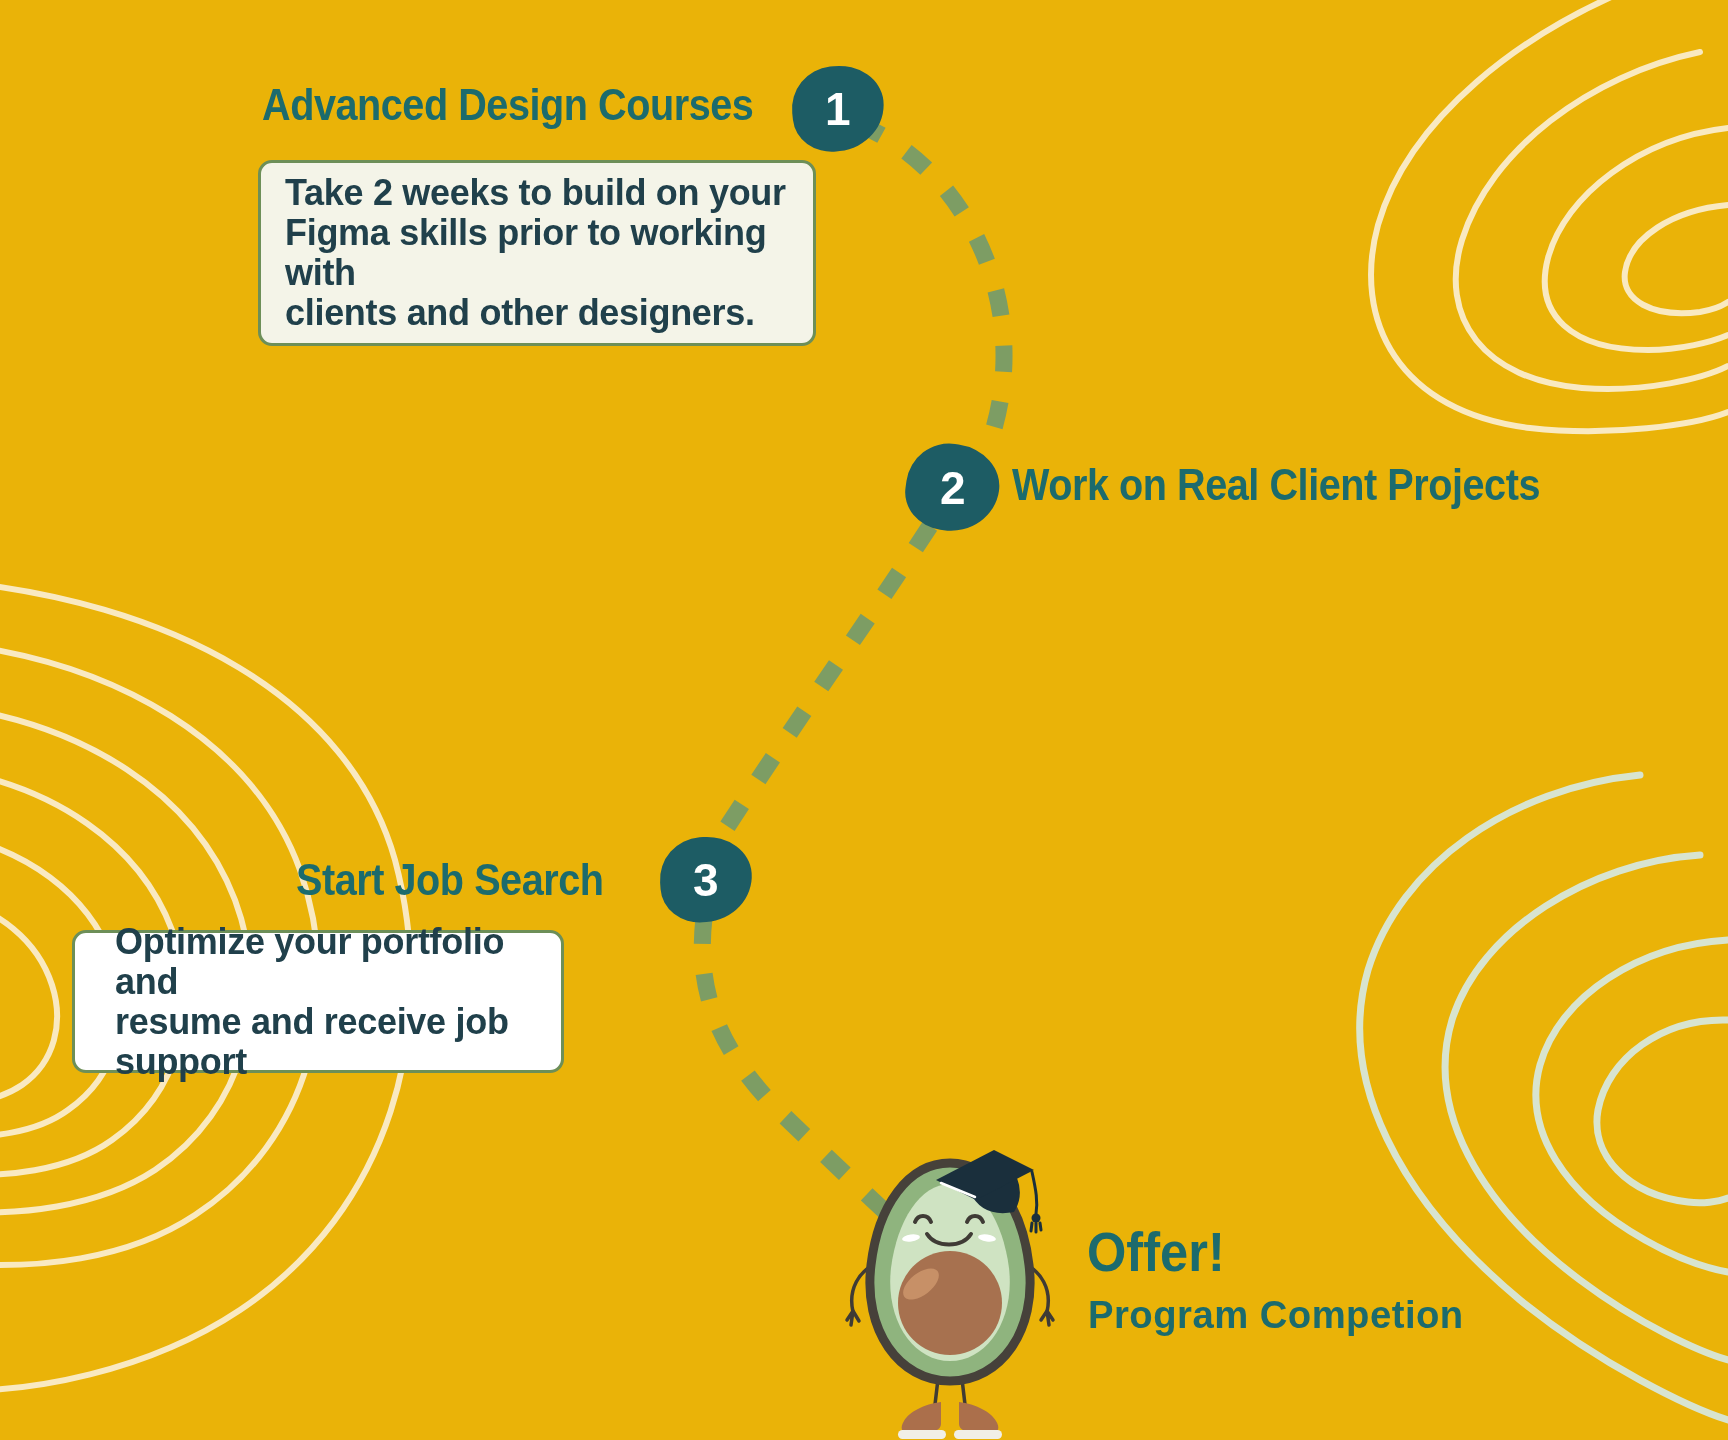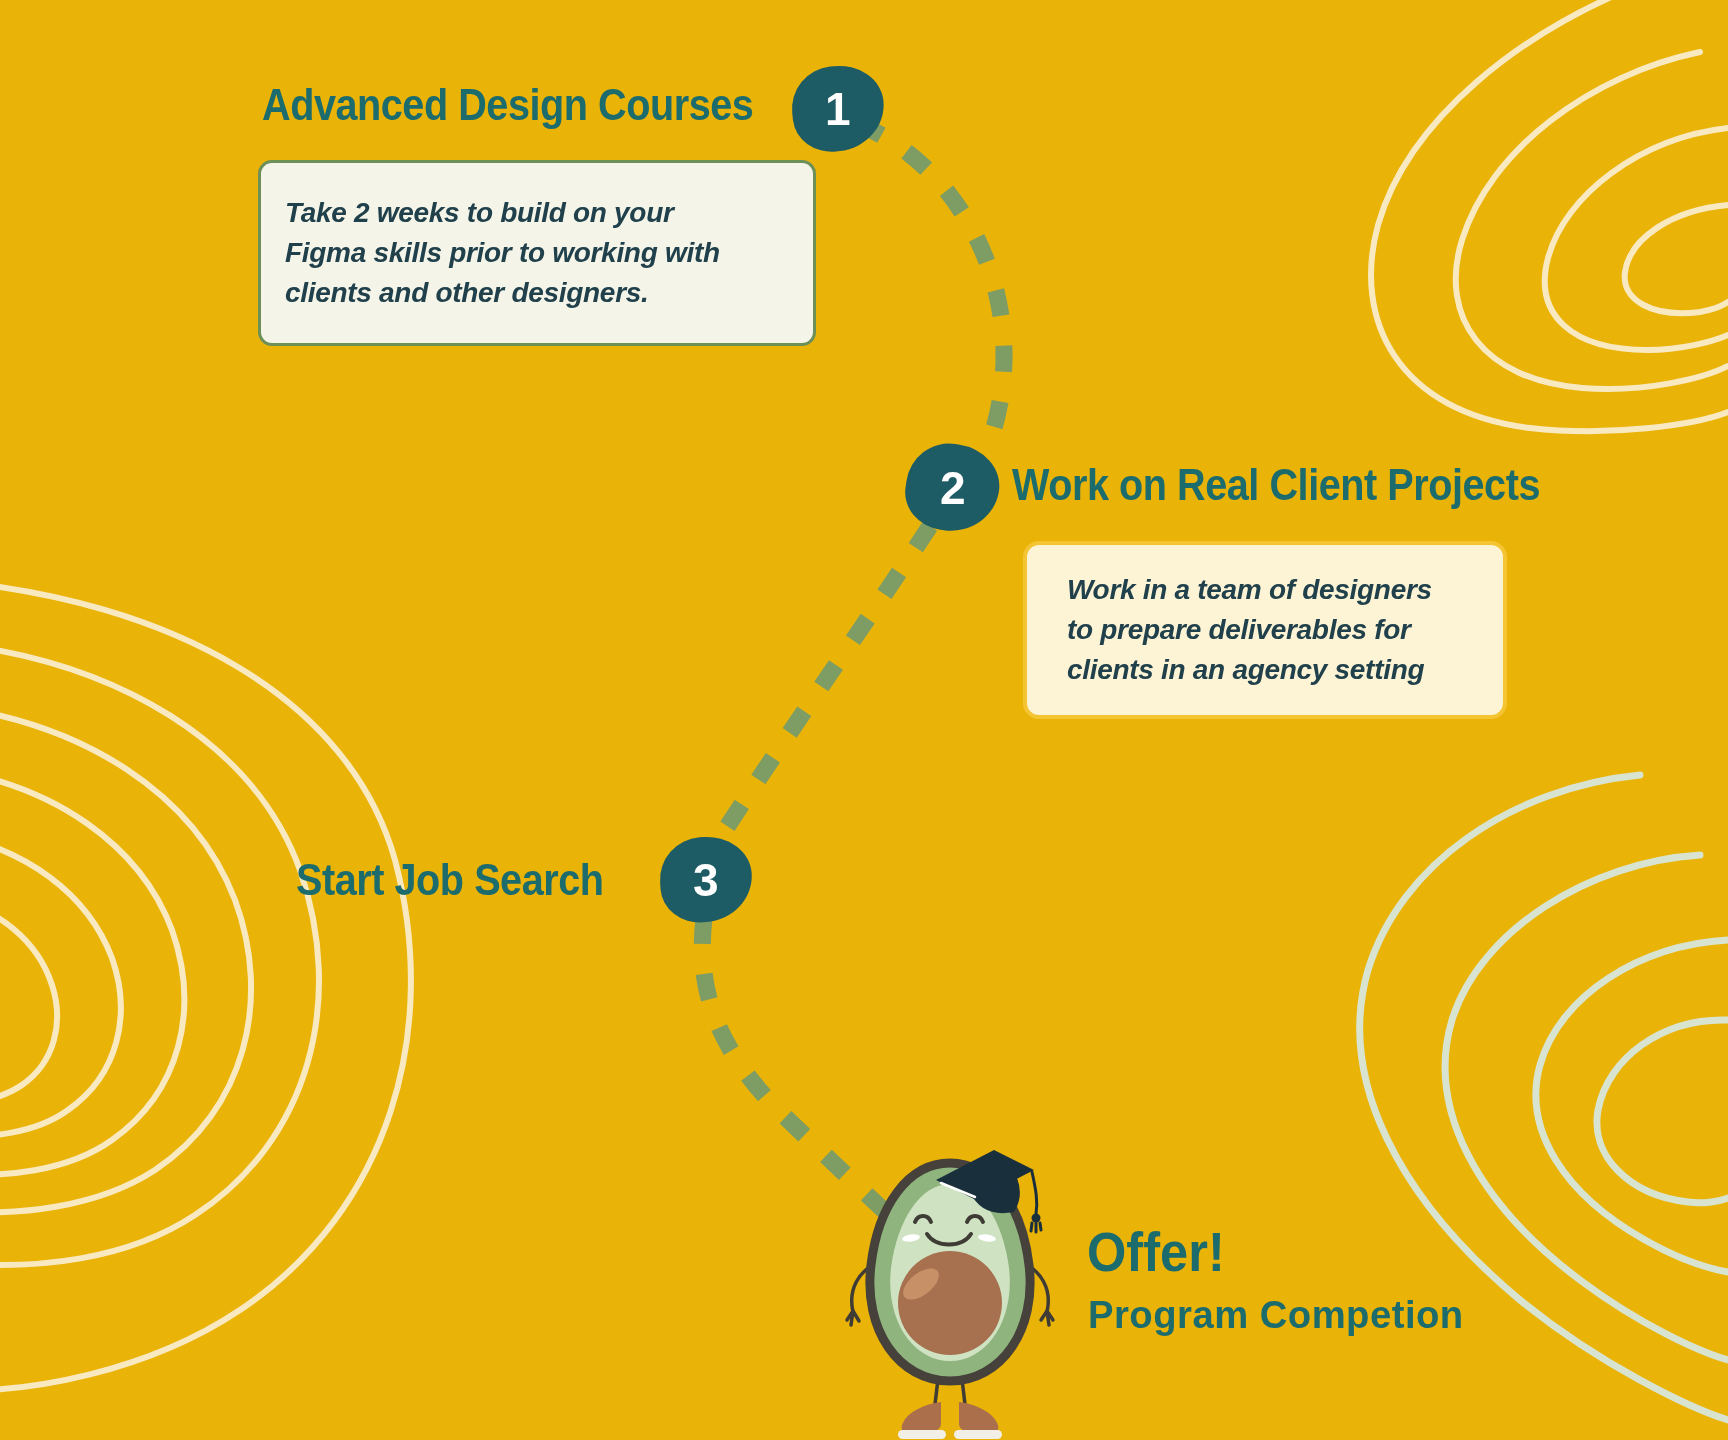--- a/index.html
+++ b/index.html
@@ -36,22 +36,22 @@
     position:absolute;box-sizing:border-box;border-radius:14px;
     display:flex;flex-direction:column;justify-content:center;
   }
   .card-cream{left:258px;top:160px;width:558px;height:186px;background:var(--cream_bg);
     border:3.5px solid var(--olive_border);padding-left:24px;}
   .card-yellow{left:1023px;top:541px;width:484px;height:178px;background:var(--yellow_bg);
     border:4.5px solid var(--yellow_border);border-radius:16px;padding-left:40px;}
   .card-white{left:72px;top:930px;width:492px;height:143px;background:var(--card_white_bg);
     border:3.5px solid var(--olive_border);padding-left:40px;}
   .card-text{
-    color:var(--body_text);font-size:28px;font-weight:700;line-height:40px;
-    white-space:pre-line;letter-spacing:-0.3px;font-style:italic;
+    color:var(--body_text);font-size:36px;font-weight:700;line-height:40px;
+    white-space:pre-line;letter-spacing:-0.3px;
   }
 
   .offer-title{
     position:absolute;left:1087px;top:1220px;color:var(--heading_teal);
     font-size:55px;font-weight:800;transform:scaleX(0.92);transform-origin:left top;
   }
   .offer-subtitle{
     position:absolute;left:1088px;top:1293px;color:var(--heading_teal);
     font-size:39px;font-weight:700;transform:scaleX(0.98);transform-origin:left top;letter-spacing:0.5px;
   }
@@ -109,29 +109,28 @@
   <div class="card card-cream">
     <div class="card-text">Take 2 weeks to build on your
 Figma skills prior to working with
 clients and other designers.</div>
   </div>
 
   <div class="step-title t2">Work on Real Client Projects</div>
   <div class="num-badge c2">
     <span>2</span>
   </div>
-  <div class="card card-yellow">
-    <div class="card-text">Work in a team of designers
-to prepare deliverables for
-clients in an agency setting</div>
-  </div>
 
   <div class="step-title t3">Start Job Search</div>
   <div class="num-badge c3">
     <span>3</span>
+  </div>
+  <div class="card card-white">
+    <div class="card-text">Optimize your portfolio and
+resume and receive job support</div>
   </div>
 
   <svg class="mascot" viewBox="840 1130 320 320">
 
     <path class="av-thin" d="M 880,1262 C 858,1270 848,1290 853,1312"></path>
     <path class="av-thin" d="M 847,1320 L 853,1311 M 851,1325 L 853,1311 M 859,1321 L 853,1311"></path>
     <path class="av-thin" d="M 1020,1262 C 1042,1270 1052,1290 1047,1312"></path>
     <path class="av-thin" d="M 1041,1320 L 1047,1311 M 1049,1325 L 1047,1311 M 1053,1320 L 1047,1311"></path>
 
     <path class="av-thin" d="M 938,1379 L 934,1413"></path>

